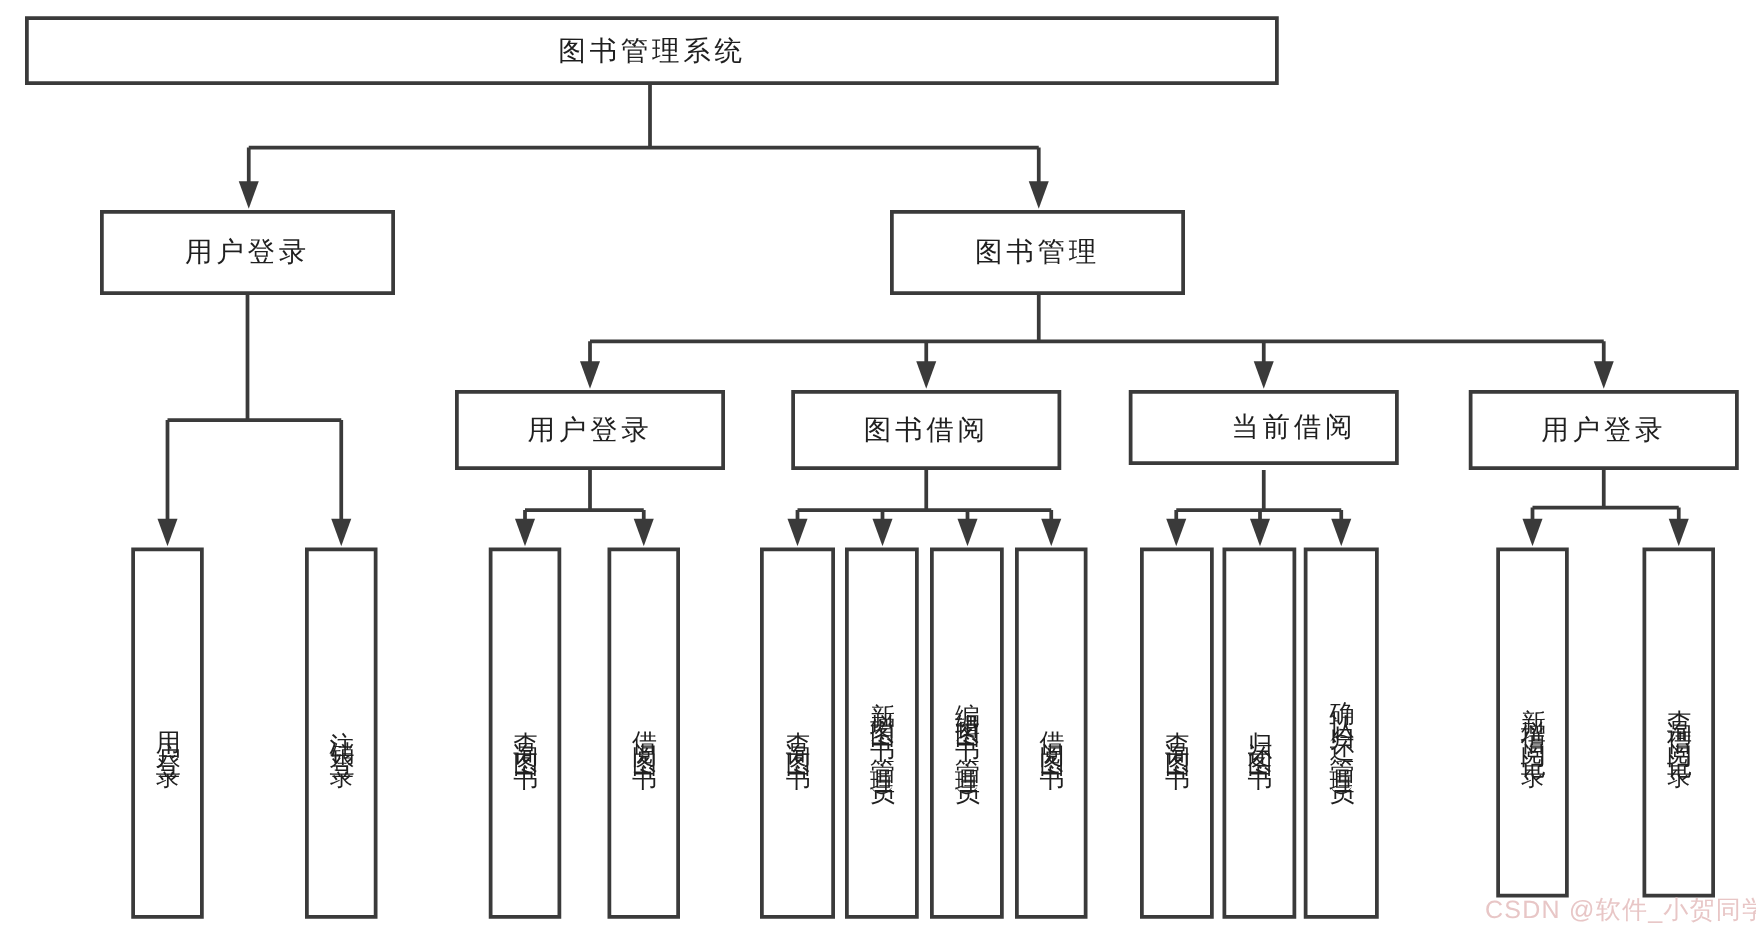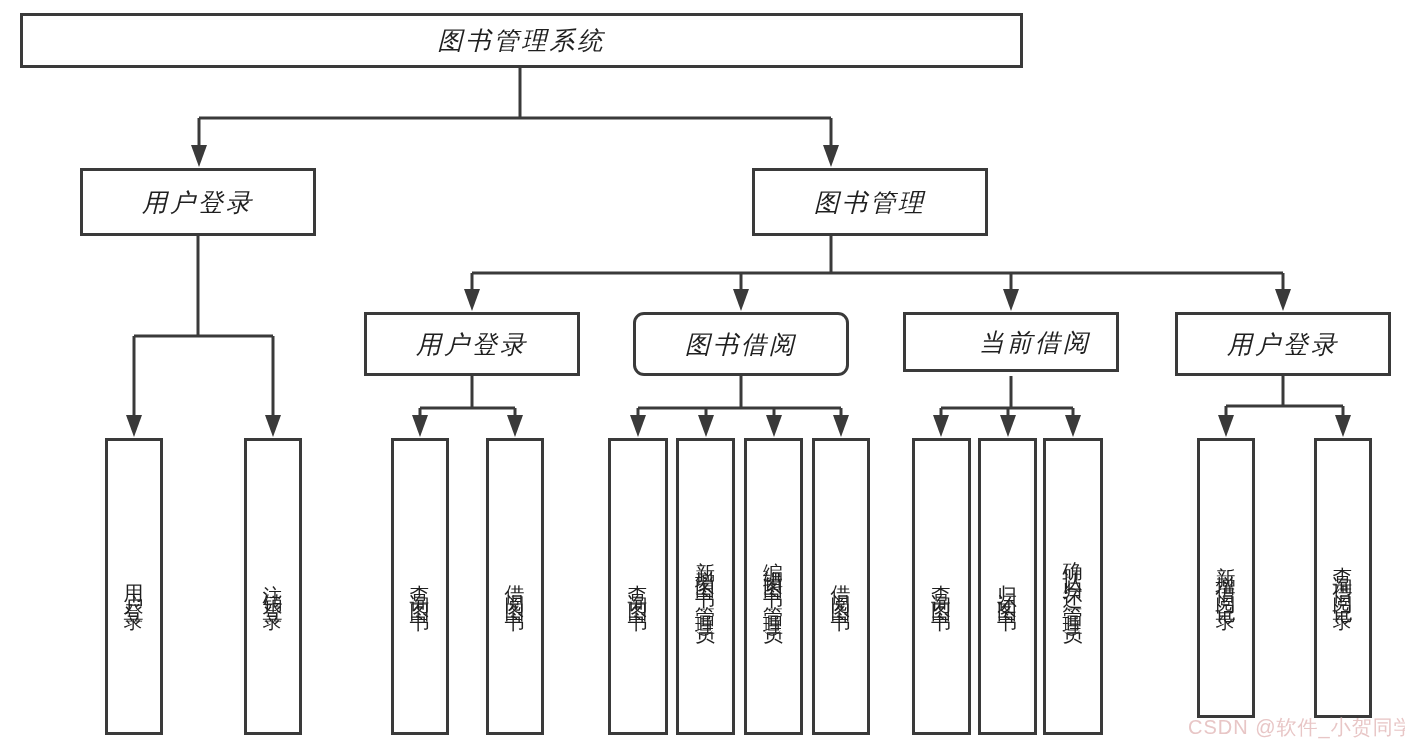--- a/index.html
+++ b/index.html
@@ -15,21 +15,21 @@
     font-family:"Liberation Sans","DejaVu Sans",sans-serif;overflow:hidden;
   }
   .connectors{position:absolute;left:0;top:0;width:1405px;height:747px;}
   .connectors line{stroke:var(--line);stroke-width:3;fill:none;}
   .connectors polygon{fill:var(--line);stroke:none;}
   .node{
     position:absolute;box-sizing:border-box;border:3px solid var(--line);
     background:var(--box-background);color:var(--text);
     display:flex;align-items:center;justify-content:center;text-align:center;
   }
-  .node.h{font-size:25px;letter-spacing:3px;white-space:nowrap;font-style:italic;}
+  .node.h{font-size:22px;letter-spacing:3px;white-space:nowrap;}
   .node.v{
     writing-mode:vertical-rl;text-orientation:mixed;
     font-size:20px;letter-spacing:9px;line-height:1;
   }
   .watermark{
     position:absolute;left:1188px;top:714px;z-index:10;
     font-size:20px;letter-spacing:1px;color:var(--watermark);white-space:nowrap;
   }
 </style>
 </head>
@@ -96,24 +96,24 @@
     <line x1="1226" y1="406" x2="1343" y2="406"></line>
     <line x1="1226" y1="406" x2="1226" y2="417"></line>
       <polygon points="1218,415 1234,415 1226,437"></polygon>
     <line x1="1343" y1="406" x2="1343" y2="417"></line>
       <polygon points="1335,415 1351,415 1343,437"></polygon>
   </svg>
 
   <div class="node h" style="left:20px;top:13px;width:1003px;height:55px;">图书管理系统</div>
 
   <div class="node h" style="left:80px;top:168px;width:236px;height:68px;">用户登录</div>
-  <div class="node h" style="left:752px;top:168px;width:236px;height:68px;">图书管理</div>
+  <div class="node h" style="left:712px;top:168px;width:236px;height:68px;">图书管理</div>
 
   <div class="node h" style="left:364px;top:312px;width:216px;height:64px;">用户登录</div>
-  <div class="node h" style="left:633px;top:312px;width:216px;height:64px;border-radius:11px;">图书借阅</div>
+  <div class="node h" style="left:633px;top:312px;width:216px;height:64px;">图书借阅</div>
   <div class="node h" style="left:903px;top:312px;width:216px;height:60px;padding-left:48px;">当前借阅</div>
   <div class="node h" style="left:1175px;top:312px;width:216px;height:64px;">用户登录</div>
 
   <div class="node v" style="left:105px;top:438px;width:58px;height:297px;">用户登录</div>
   <div class="node v" style="left:244px;top:438px;width:58px;height:297px;">注销登录</div>
 
   <div class="node v" style="left:391px;top:438px;width:58px;height:297px;">查询图书</div>
   <div class="node v" style="left:486px;top:438px;width:58px;height:297px;">借阅图书</div>
 
   <div class="node v" style="left:608px;top:438px;width:60px;height:297px;">查询图书</div>

